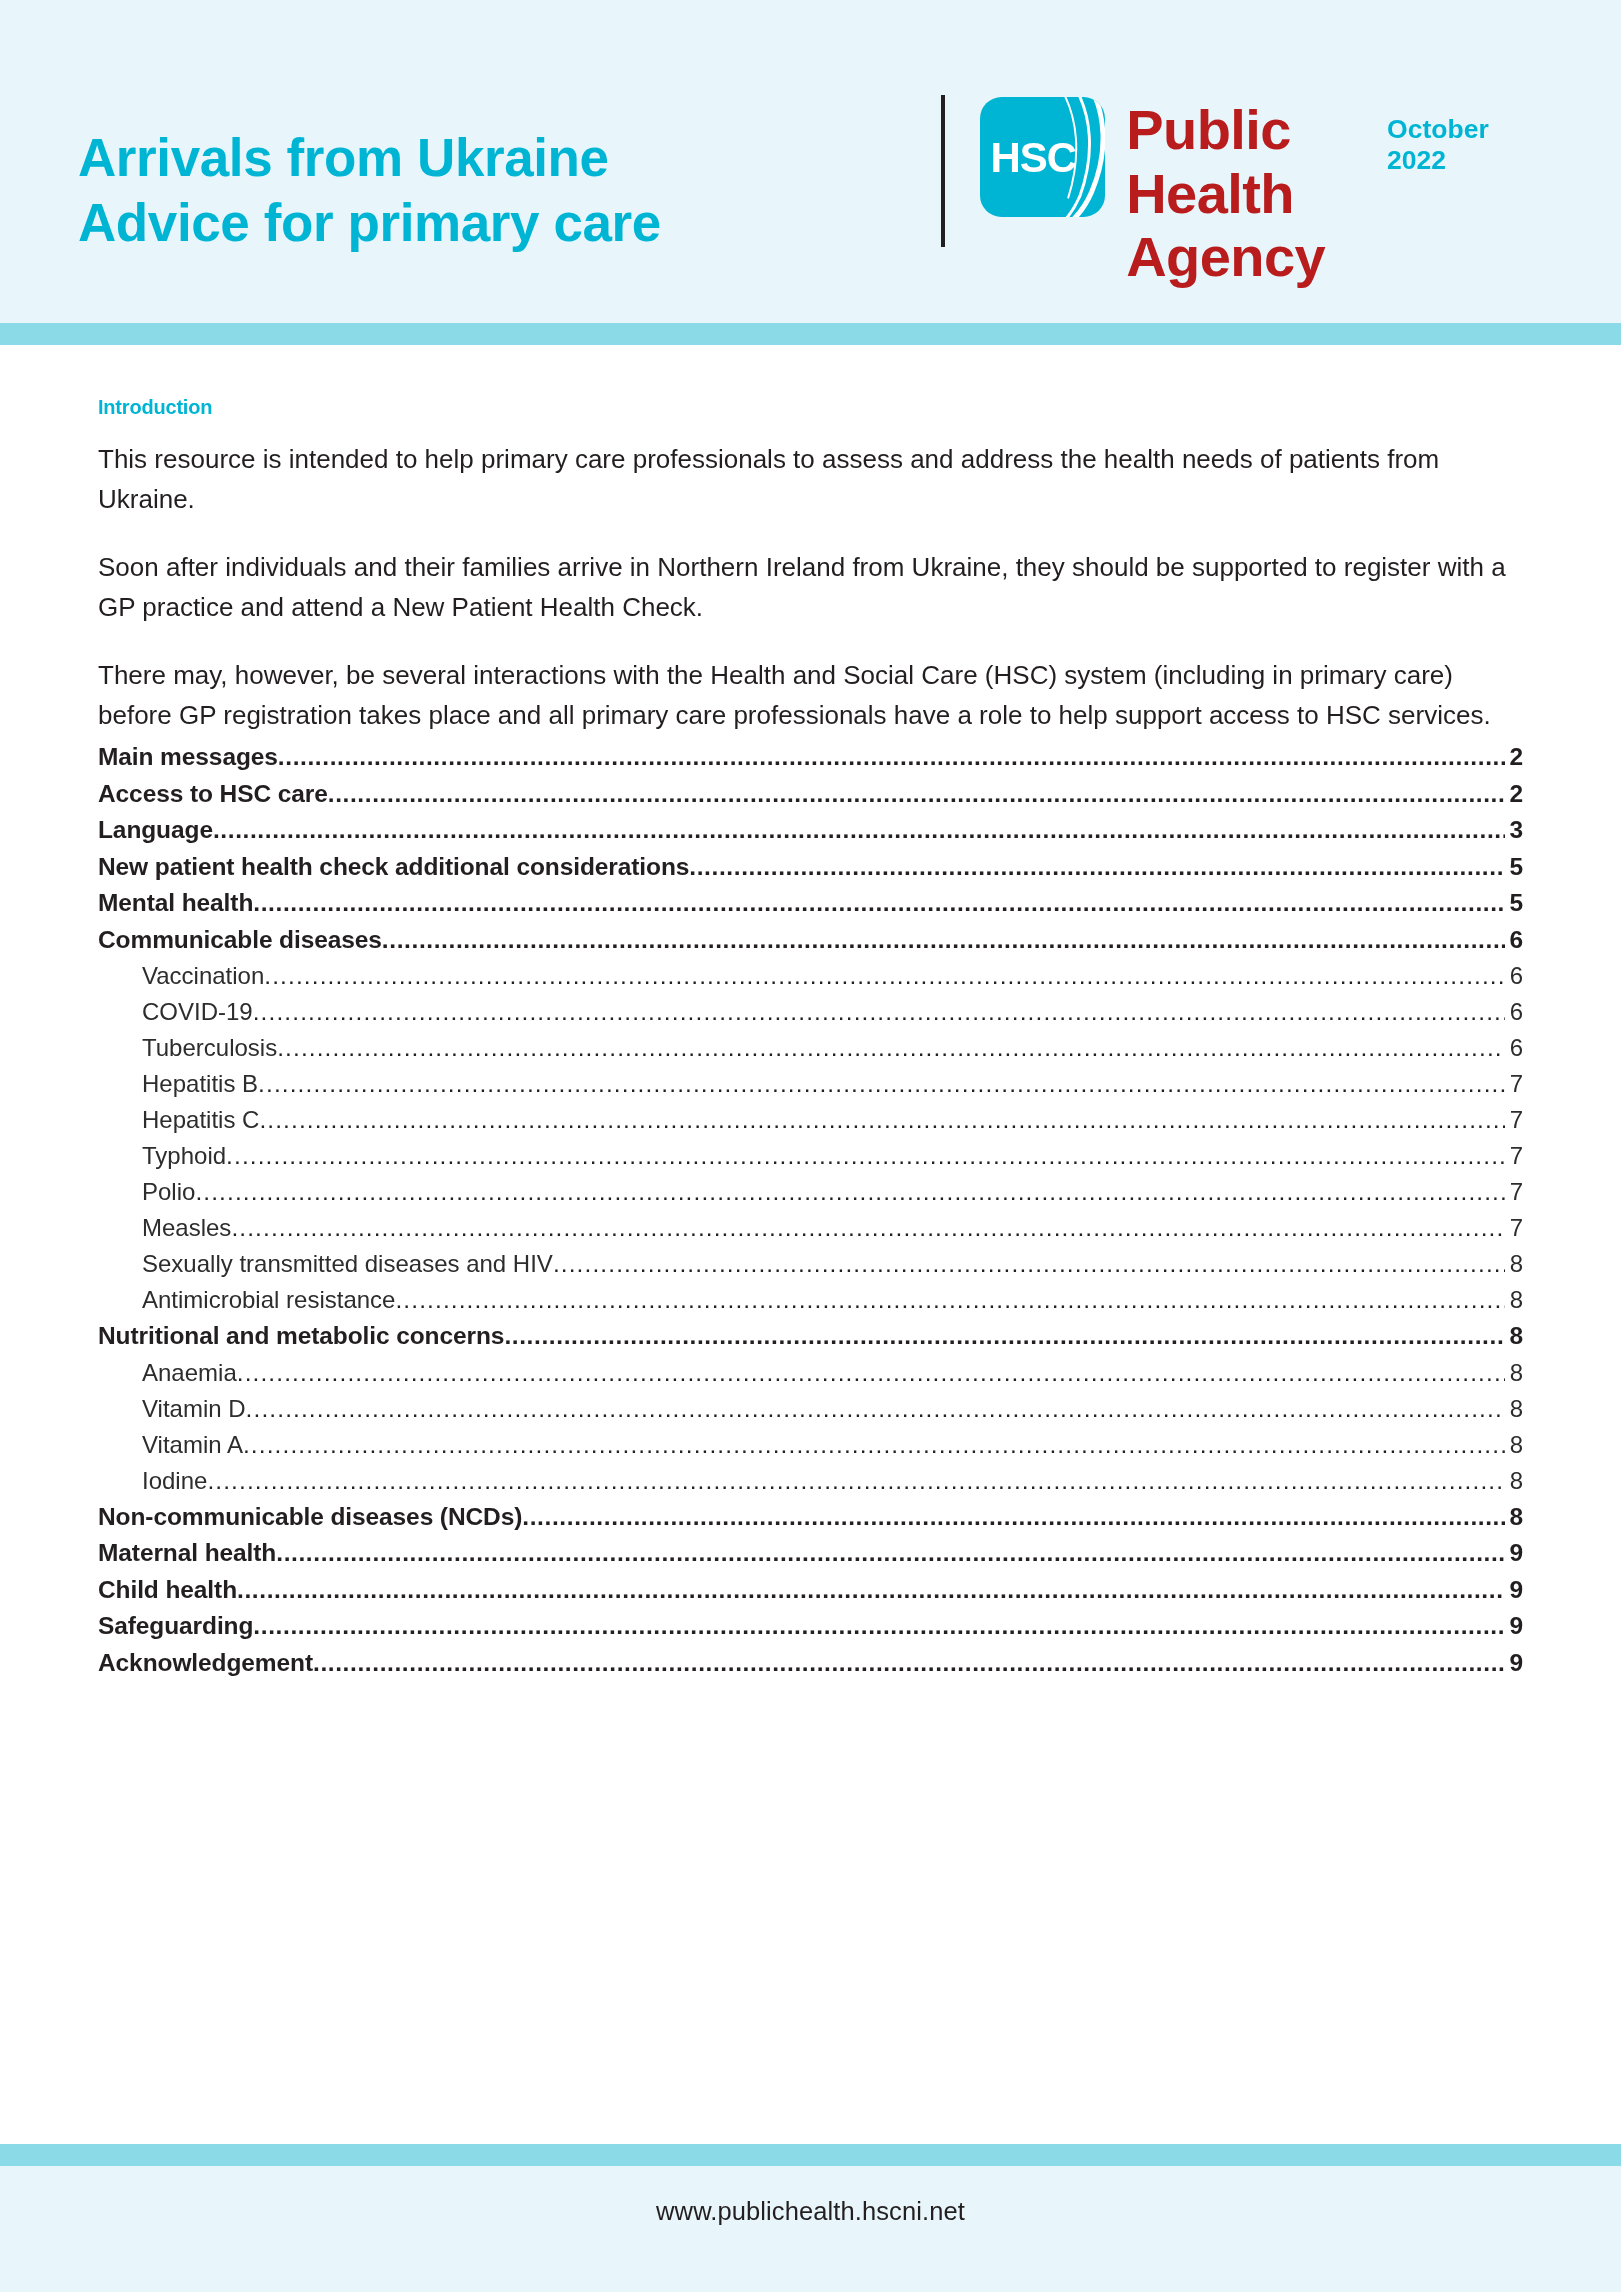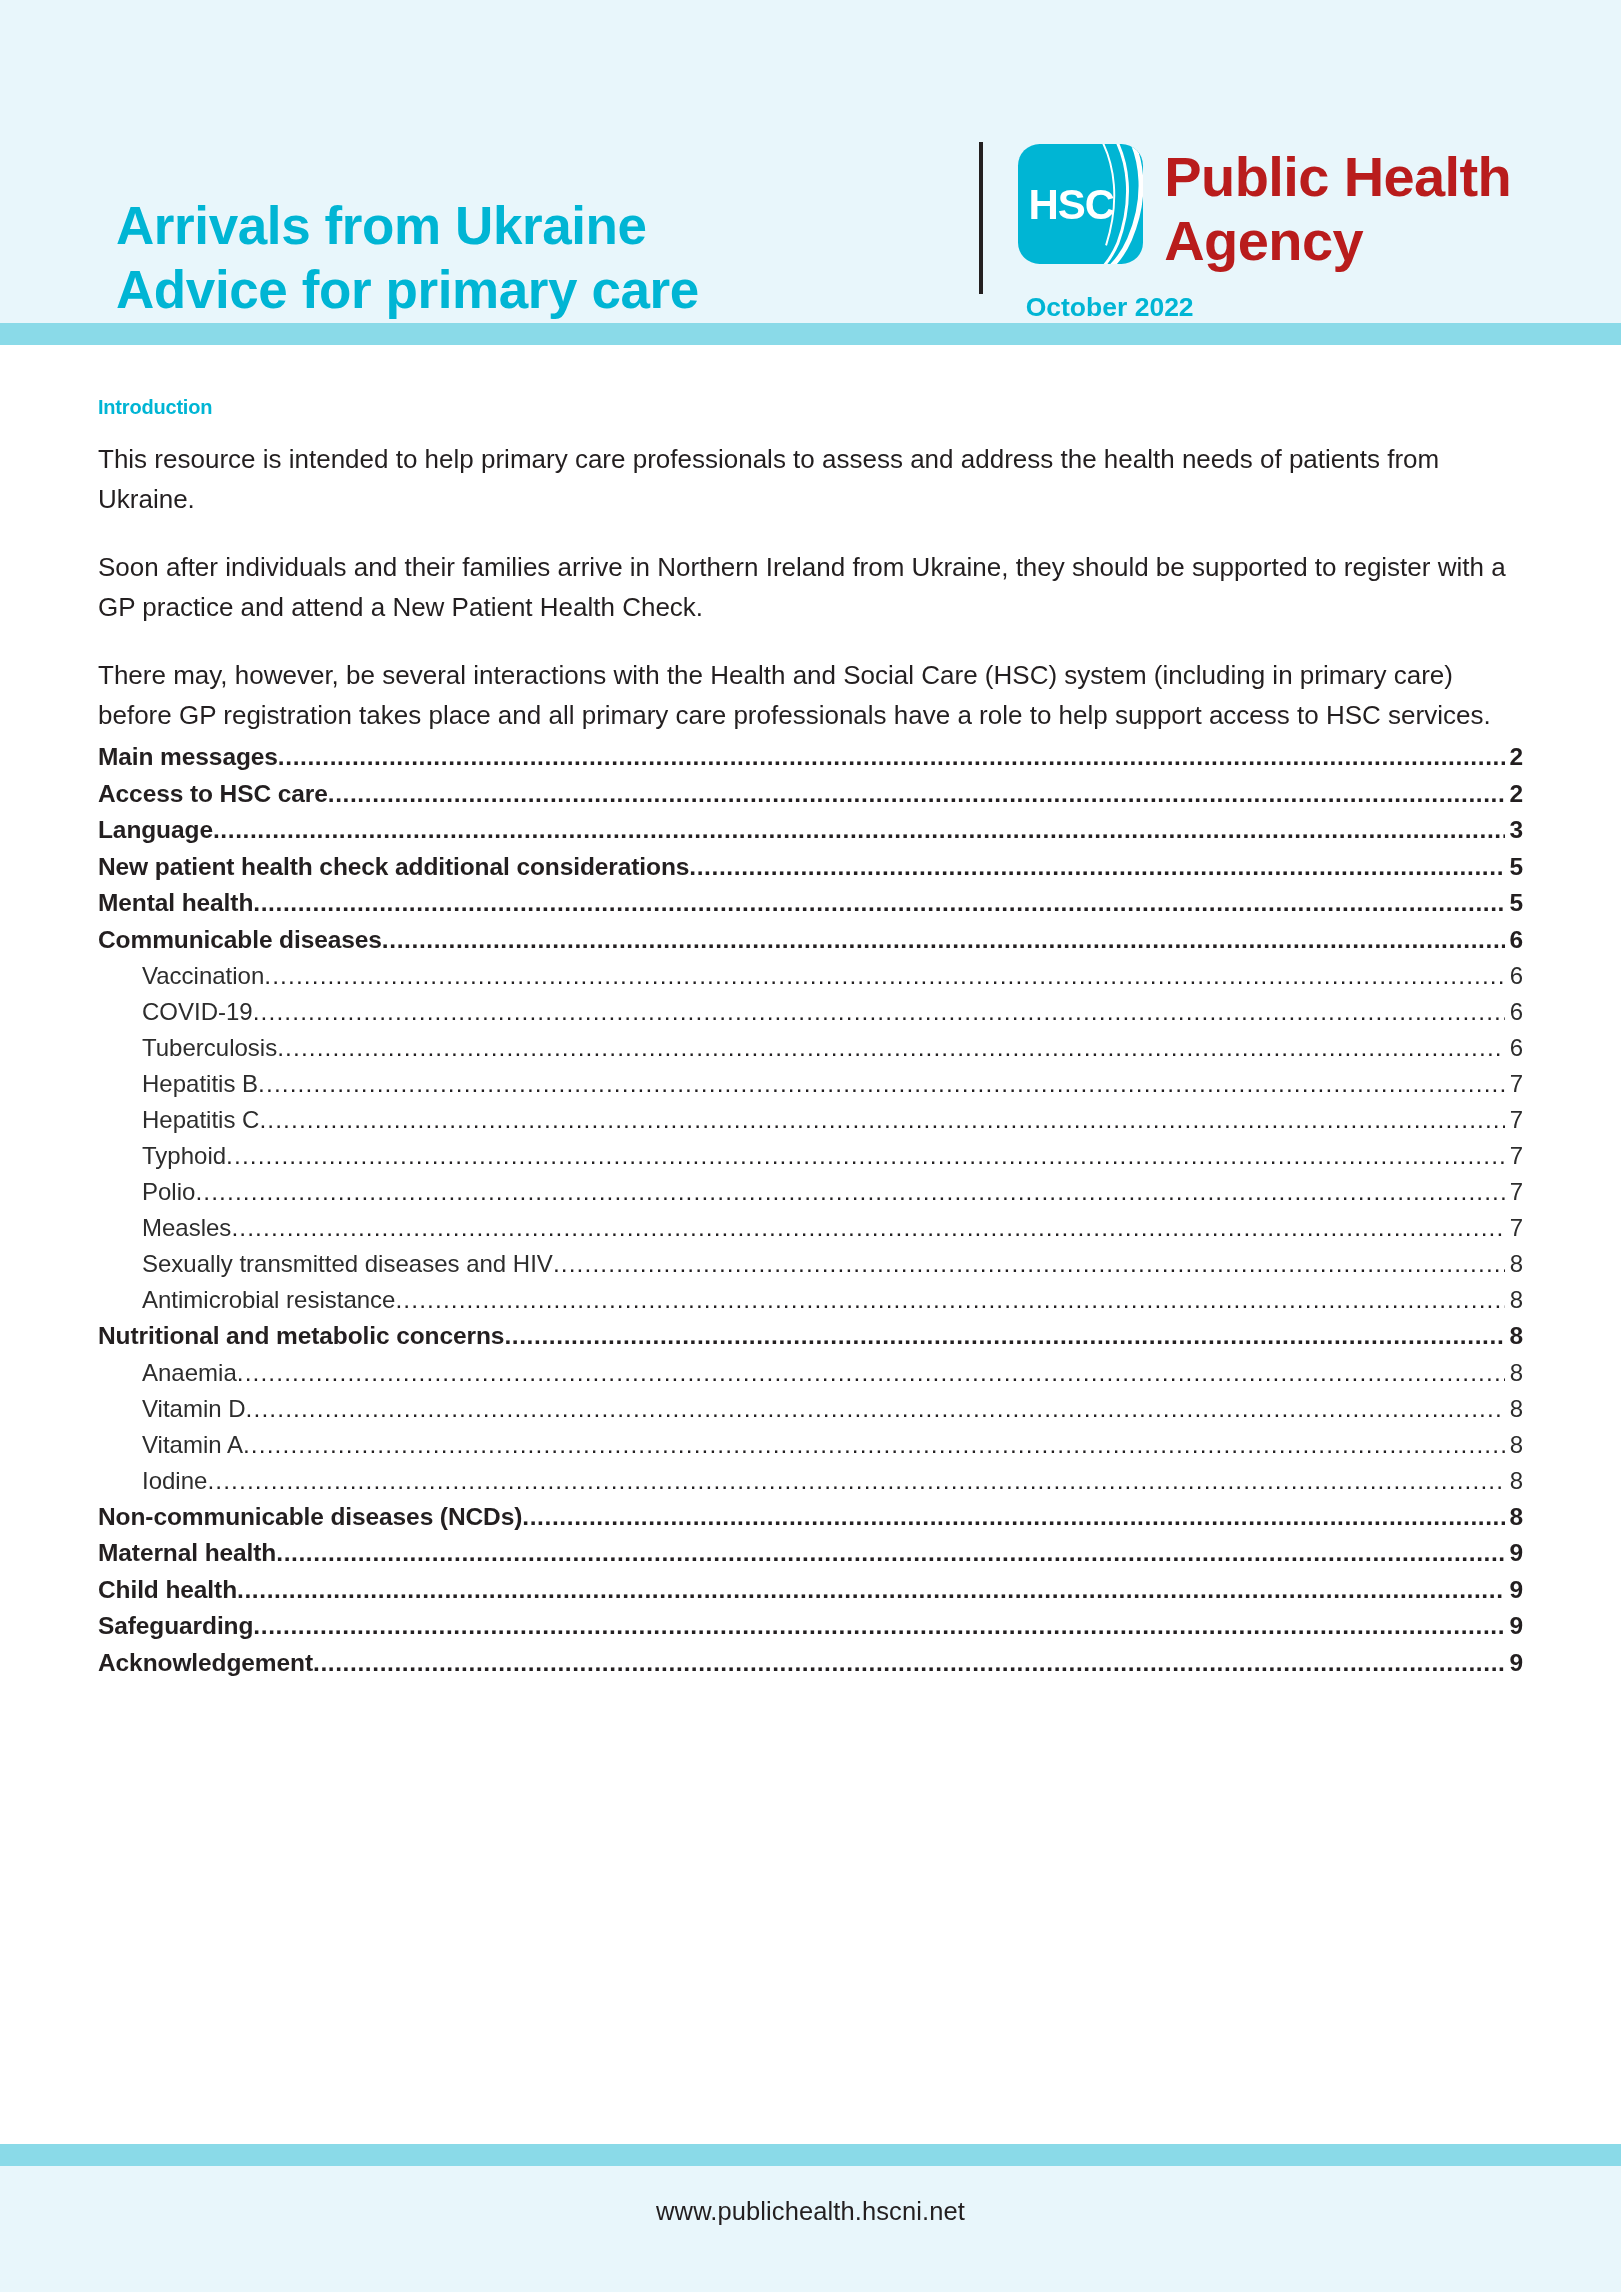--- a/index.html
+++ b/index.html
@@ -19,23 +19,23 @@
   
   .header {
     background: #e8f6fb;
     height: 323px;
     position: relative;
     box-sizing: border-box;
     padding: 0;
   }
   .header-inner {
     display: flex;
-    align-items: flex-end;
+    align-items: center;
     height: 100%;
-    padding-left: 116px;
+    padding-left: 78px;
     padding-right: 98px;
     box-sizing: border-box;
   }
   .doc-title {
     color: #00b5d4;
     font-size: 53px;
     font-weight: bold;
     line-height: 1.22;
     letter-spacing: -0.4px;
     margin-top: 59px;
@@ -50,21 +50,21 @@
   }
   .brand-rule {
     width: 3.9px;
     background: #231f20;
     height: 152px;
     margin-right: 35px;
     flex: 0 0 auto;
   }
   .brand-right {
     display: flex;
-    flex-direction: column;
+    flex-direction: row;
   }
   .brand-top {
     display: flex;
     align-items: flex-start;
   }
   .hsc-mark {
     width: 125px;
     height: 120px;
     border-radius: 21.6px;
     background: #00b5d4;

